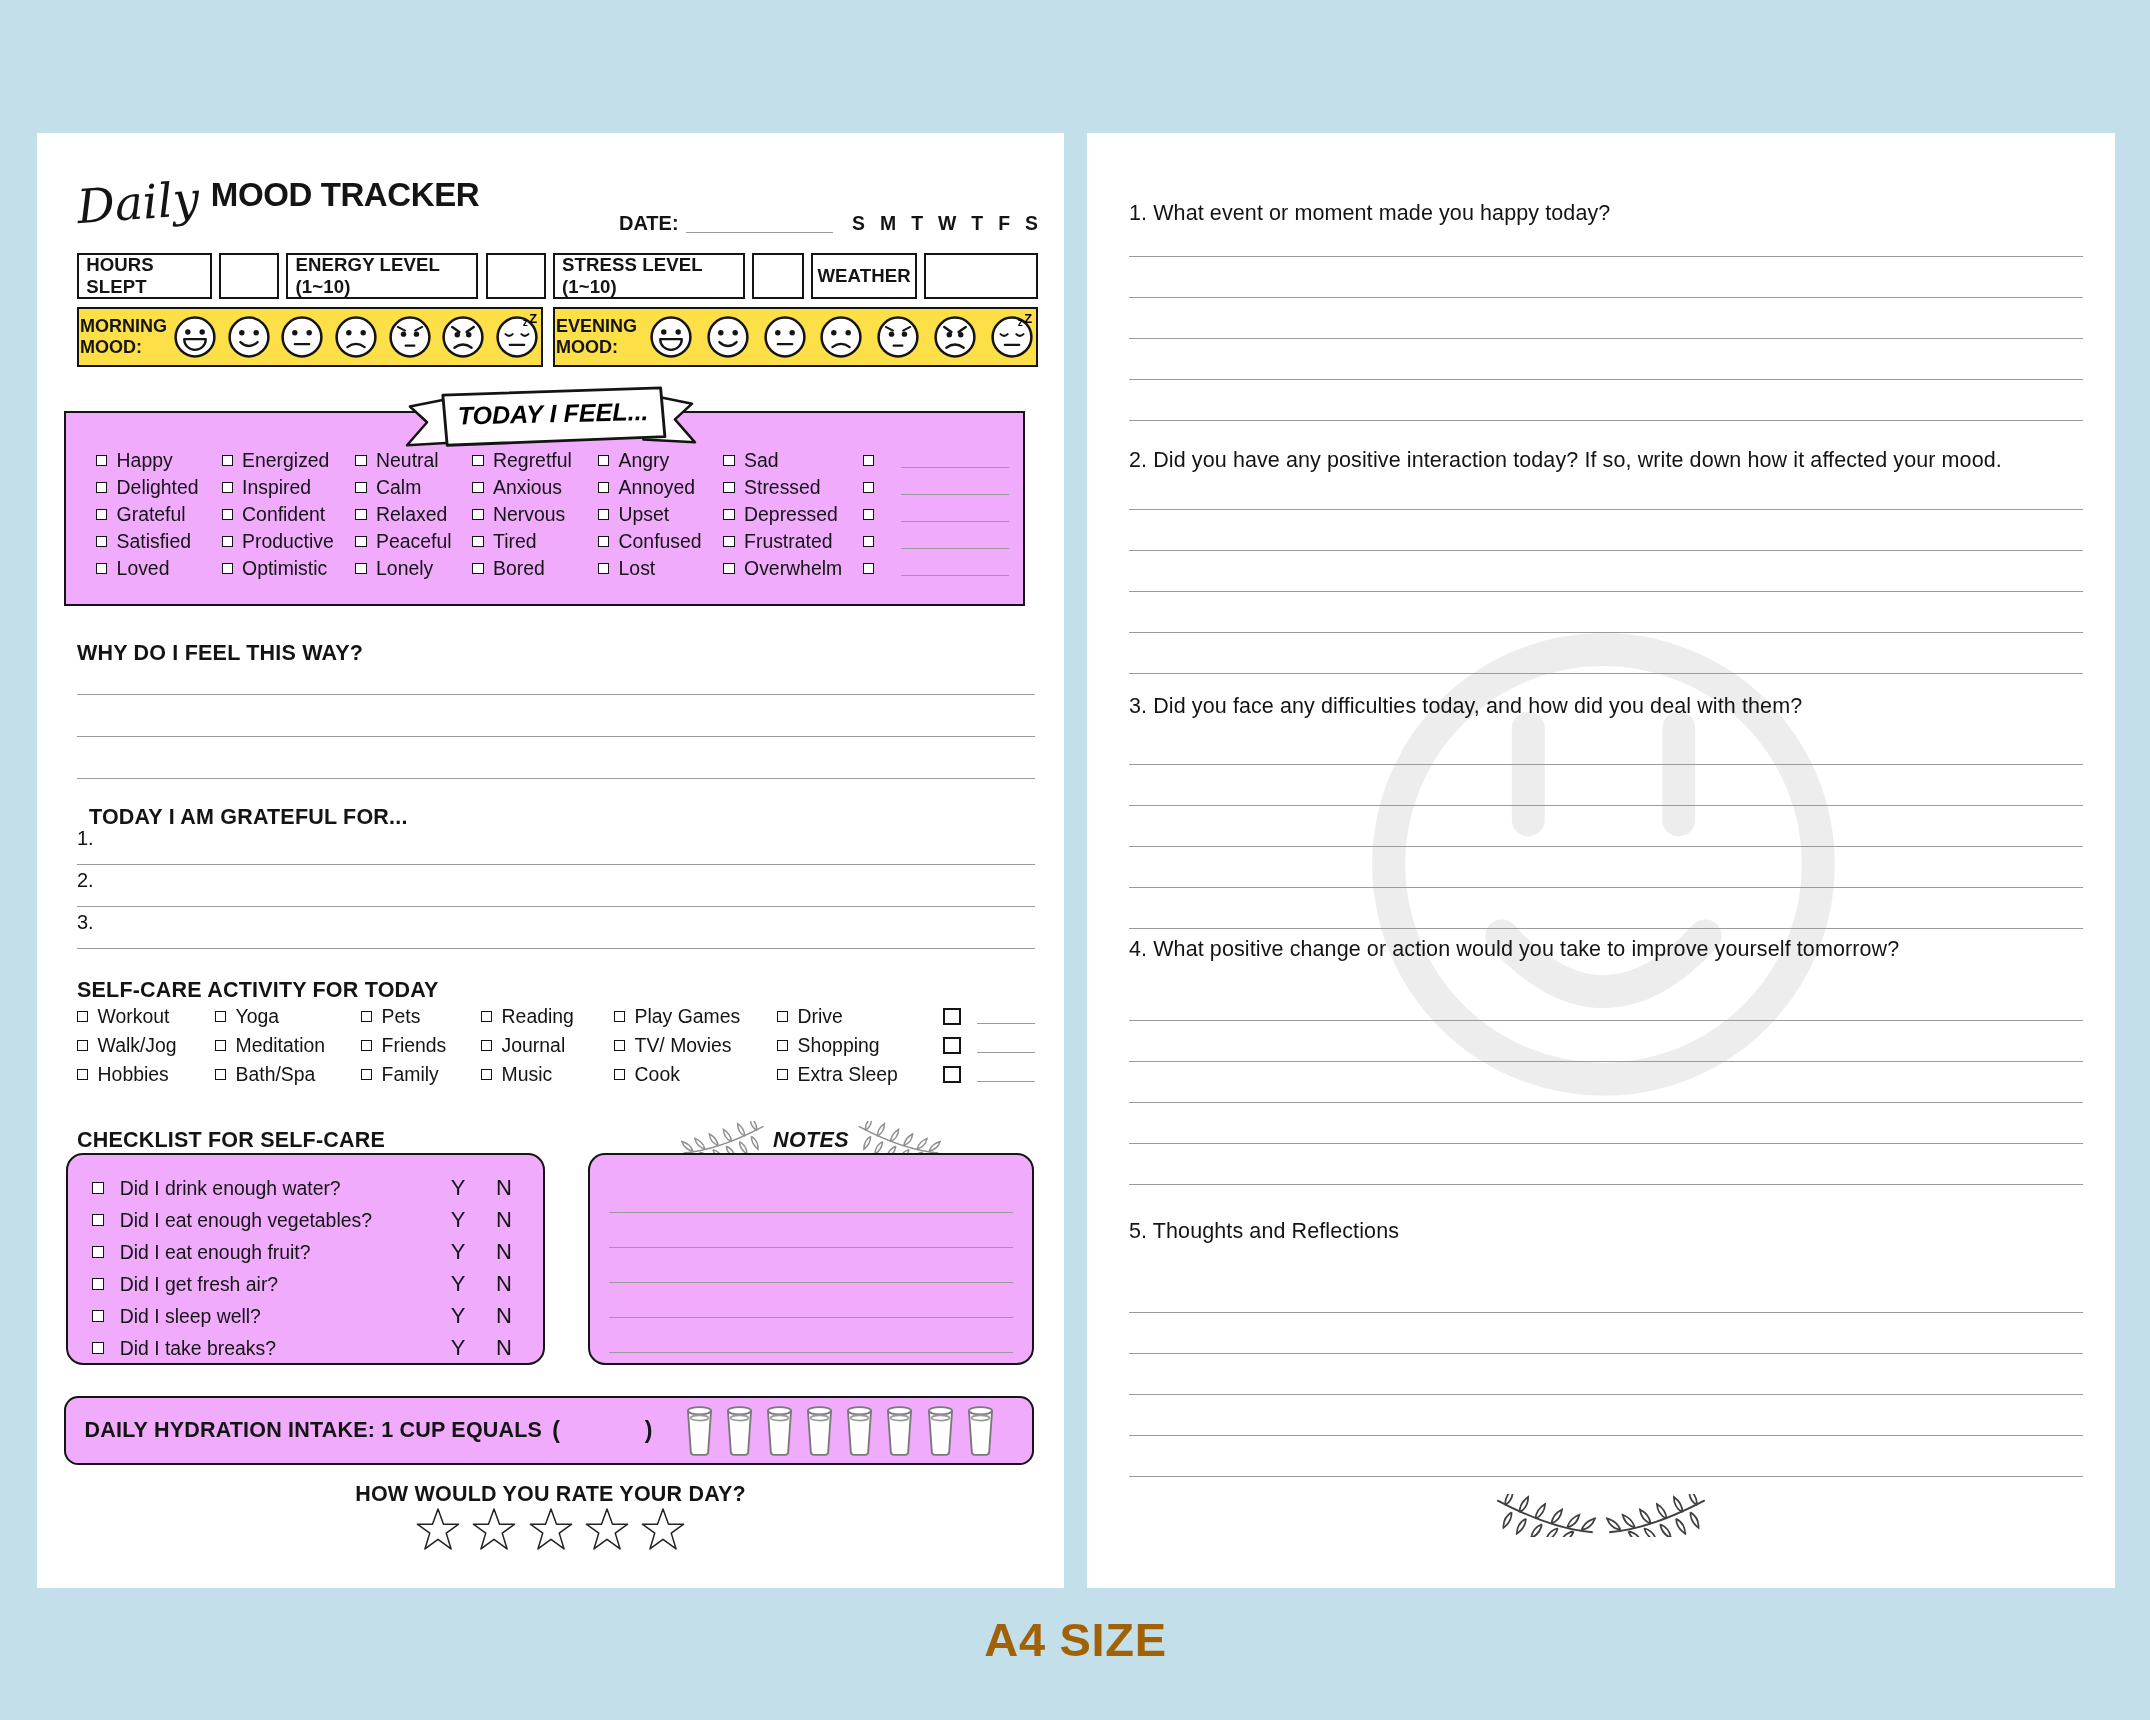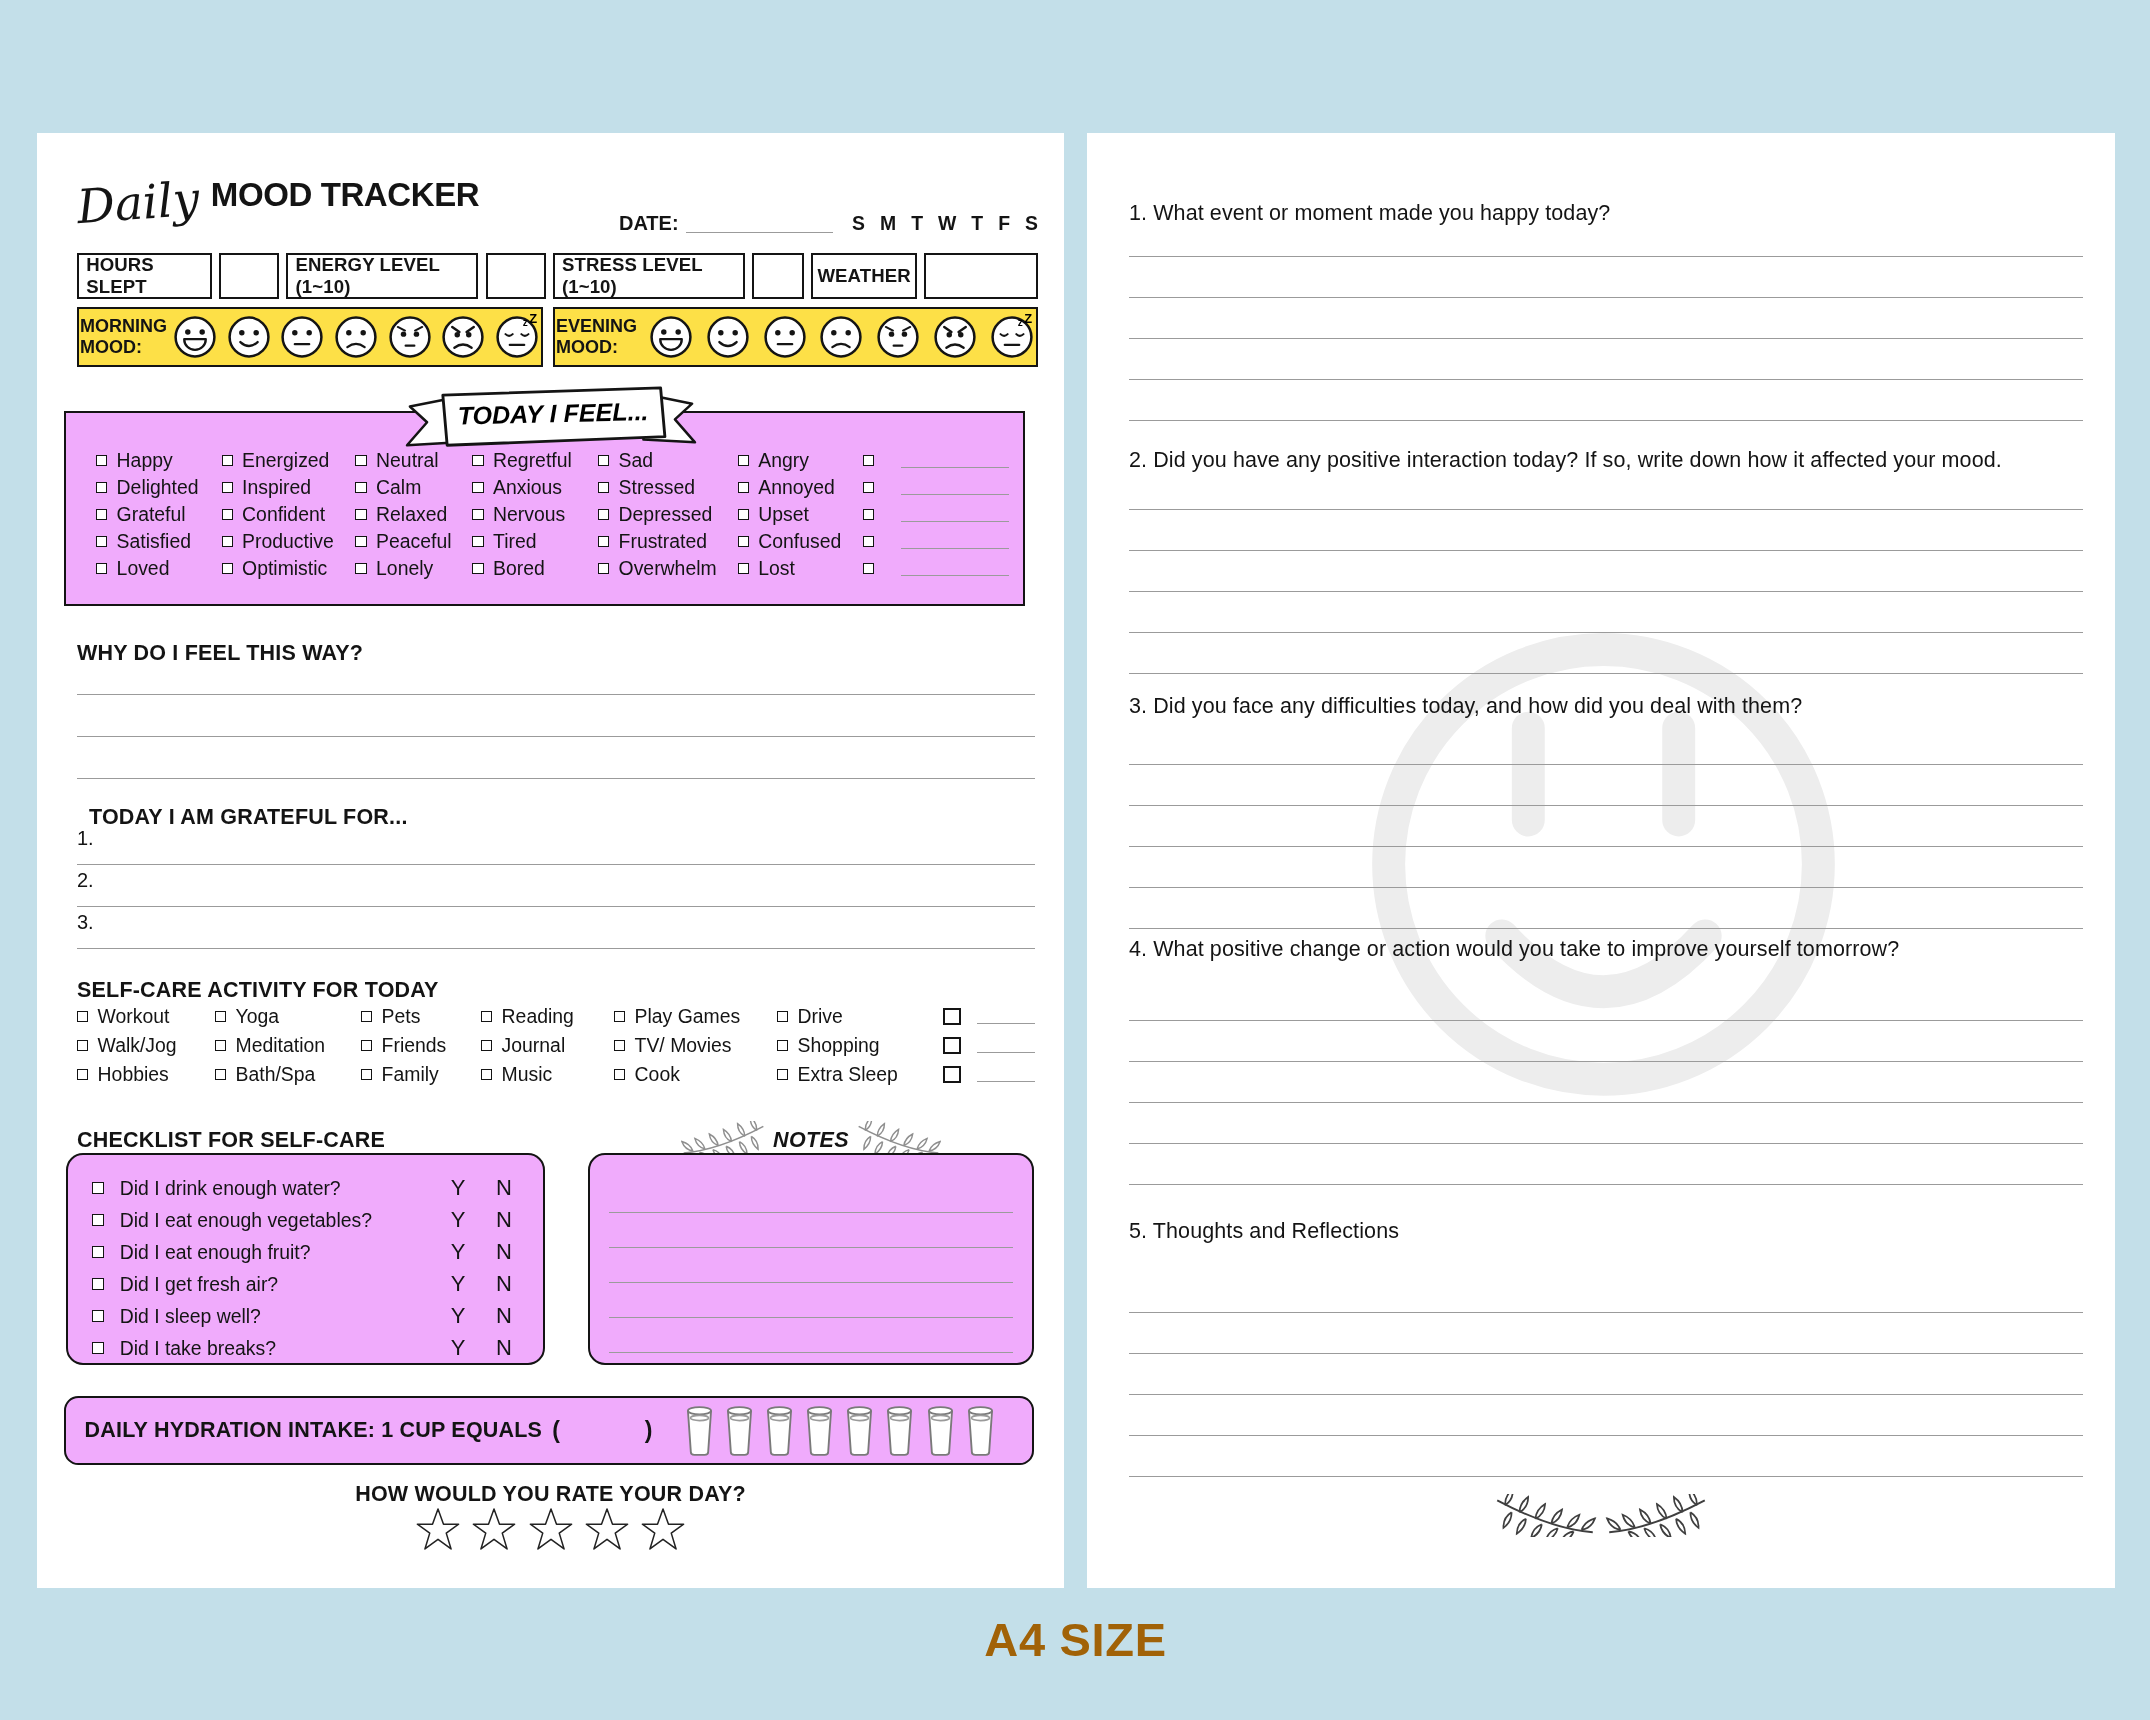--- a/index.html
+++ b/index.html
@@ -309,62 +309,62 @@
             </div>
             <div class="fitem">
               <span class="cb"></span>
               <span>Tired</span>
             </div>
             <div class="fitem">
               <span class="cb"></span>
               <span>Bored</span>
             </div>
           </div>
+          <div class="fcol" style="width: 133px;">
+            <div class="fitem">
+              <span class="cb"></span>
+              <span>Angry</span>
+            </div>
+            <div class="fitem">
+              <span class="cb"></span>
+              <span>Annoyed</span>
+            </div>
+            <div class="fitem">
+              <span class="cb"></span>
+              <span>Upset</span>
+            </div>
+            <div class="fitem">
+              <span class="cb"></span>
+              <span>Confused</span>
+            </div>
+            <div class="fitem">
+              <span class="cb"></span>
+              <span>Lost</span>
+            </div>
+          </div>
           <div class="fcol" style="width: 148px;">
             <div class="fitem">
               <span class="cb"></span>
               <span>Sad</span>
             </div>
             <div class="fitem">
               <span class="cb"></span>
               <span>Stressed</span>
             </div>
             <div class="fitem">
               <span class="cb"></span>
               <span>Depressed</span>
             </div>
             <div class="fitem">
               <span class="cb"></span>
               <span>Frustrated</span>
             </div>
             <div class="fitem">
               <span class="cb"></span>
               <span>Overwhelm</span>
-            </div>
-          </div>
-          <div class="fcol" style="width: 133px;">
-            <div class="fitem">
-              <span class="cb"></span>
-              <span>Angry</span>
-            </div>
-            <div class="fitem">
-              <span class="cb"></span>
-              <span>Annoyed</span>
-            </div>
-            <div class="fitem">
-              <span class="cb"></span>
-              <span>Upset</span>
-            </div>
-            <div class="fitem">
-              <span class="cb"></span>
-              <span>Confused</span>
-            </div>
-            <div class="fitem">
-              <span class="cb"></span>
-              <span>Lost</span>
             </div>
           </div>
           <div class="fcol" style="flex: 1 1 0%;">
             <div class="fitem">
               <span class="cb"></span>
               <span class="wl" style="width: 108px; margin-left: 17px;"></span>
             </div>
             <div class="fitem">
               <span class="cb"></span>
               <span class="wl" style="width: 108px; margin-left: 17px;"></span>

